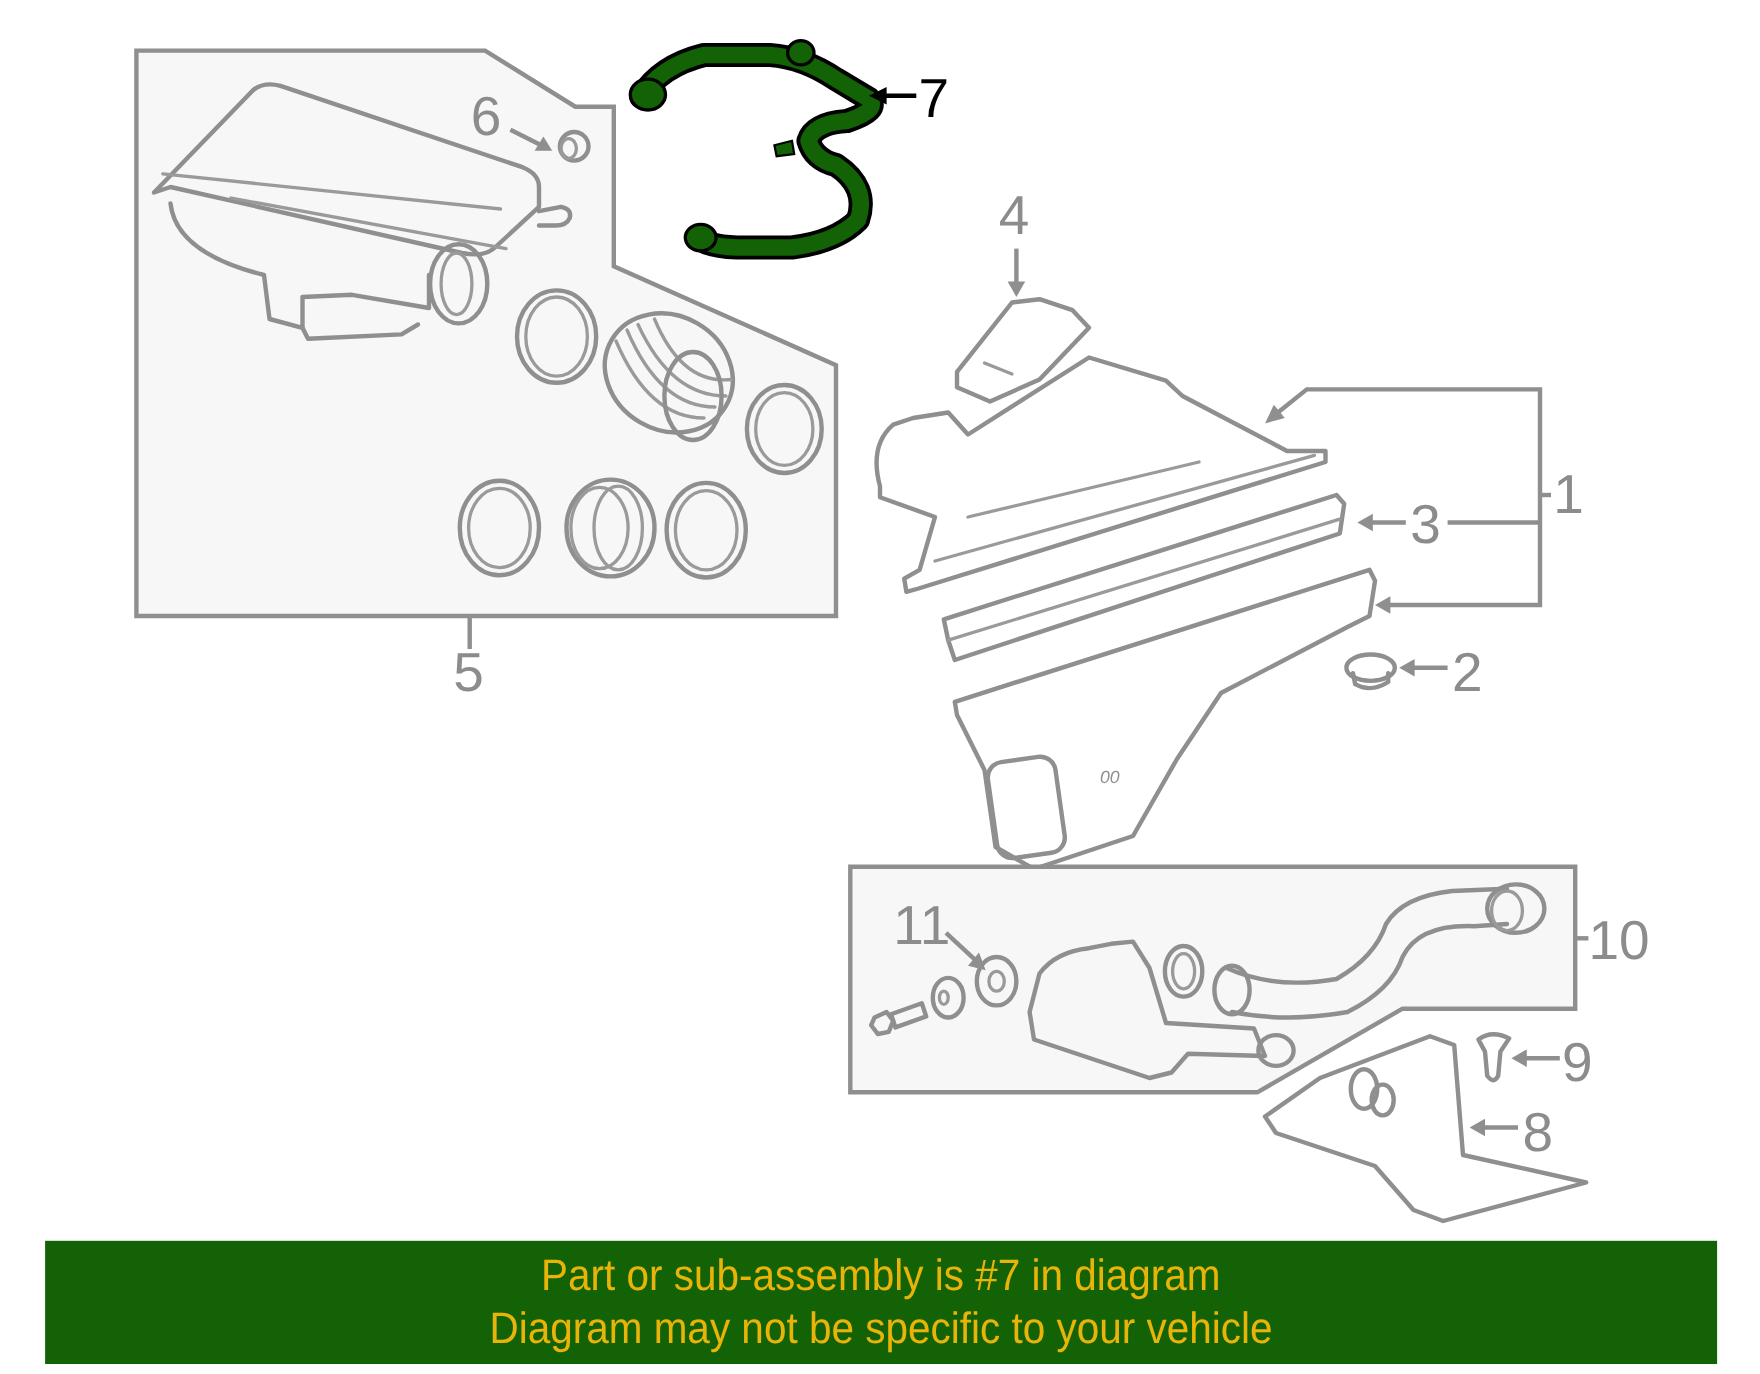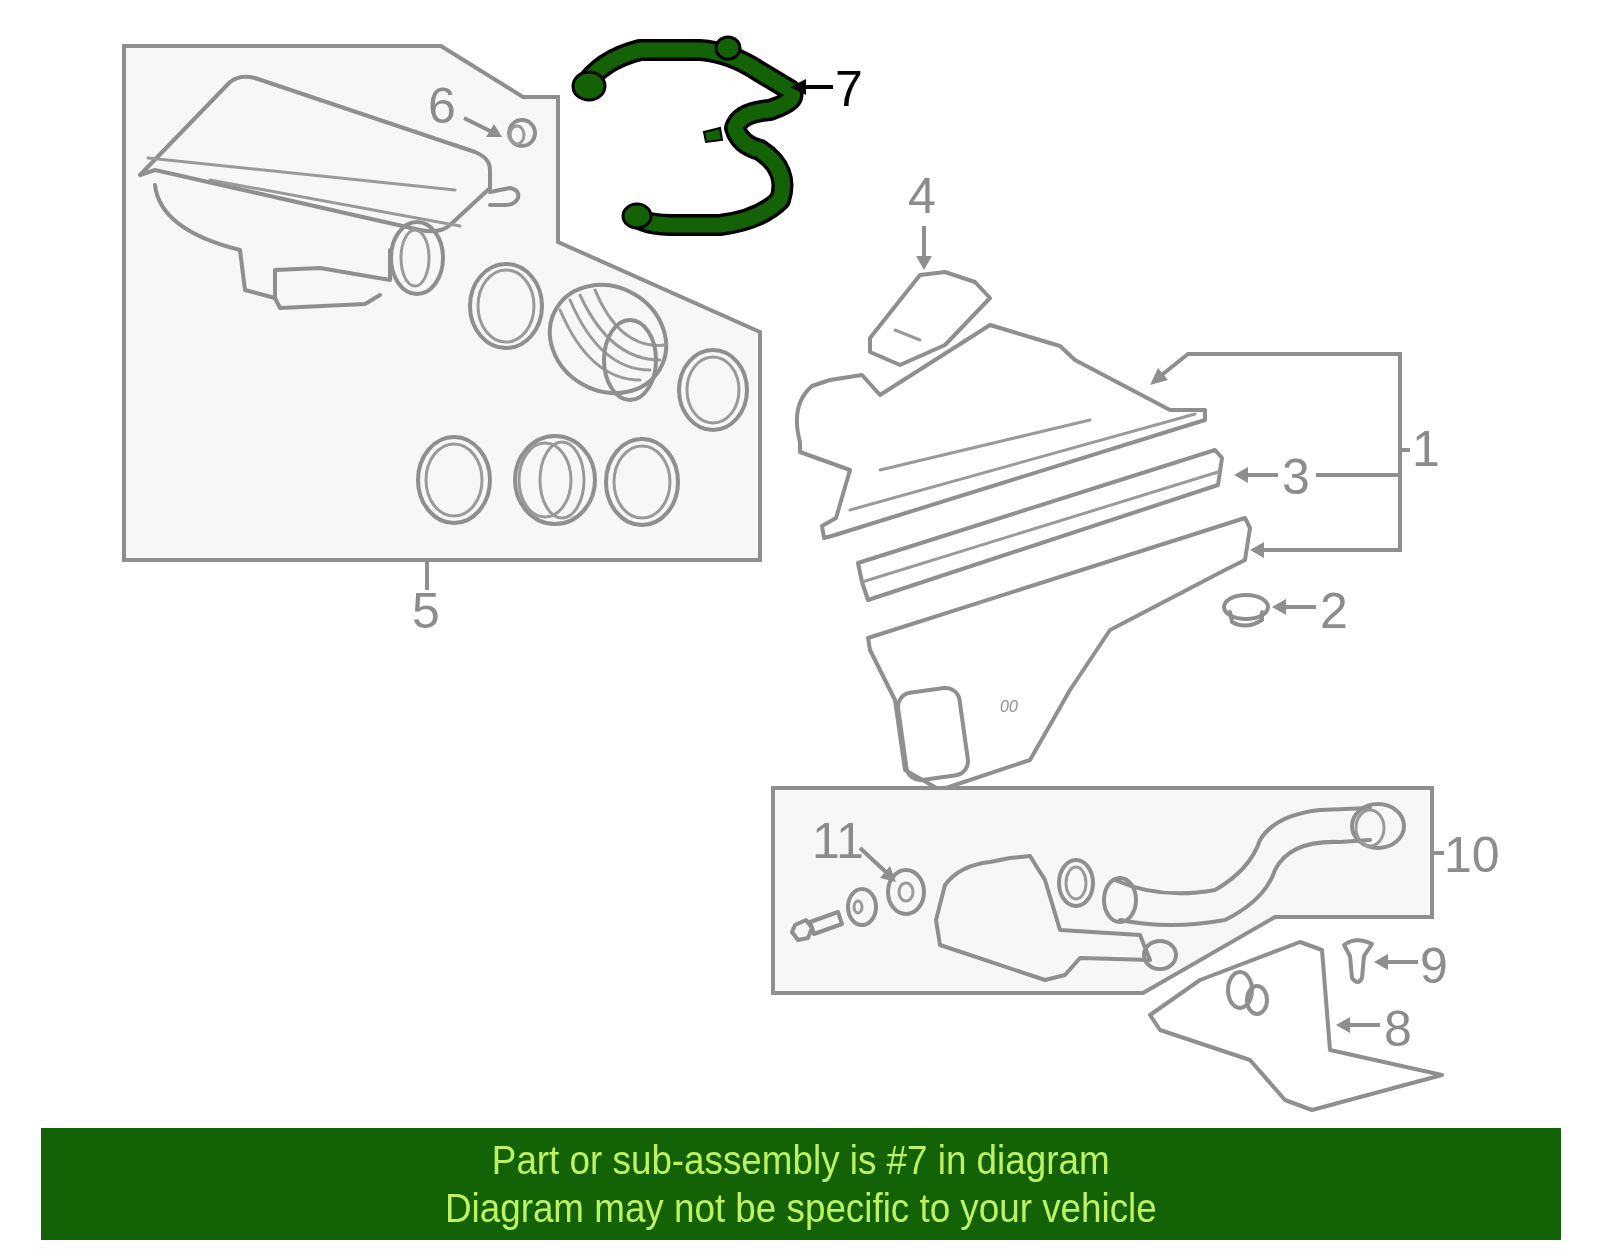--- a/index.html
+++ b/index.html
@@ -2,21 +2,21 @@
 <html><head>
   <meta charset="utf-8">
   <style>
     html, body { margin: 0; padding: 0; background: #ffffff; }
     body { width: 1600px; height: 1249px; position: relative; overflow: hidden; font-family: "Liberation Sans", sans-serif; }
     #diagram { position: absolute; left: 0; top: 0; width: 1600px; height: 1249px; }
     .callout { font-family: "Liberation Sans", sans-serif; font-size: 50px; fill: #8c8c8c; }
     .callout-hi { font-family: "Liberation Sans", sans-serif; font-size: 50px; fill: #000000; }
     .banner {
       position: absolute; left: 41px; top: 1128px; width: 1520px; height: 112px;
-      background: #136306; color: #bef264; text-align: center;
+      background: #136306; color: #eab308; text-align: center;
       display: flex; flex-direction: column; justify-content: center; align-items: center;
     }
     .banner span { display: block; font-family: "Liberation Sans", sans-serif; font-size: 40px; line-height: 48px; transform: scaleX(0.92); }
     .g { fill: none; stroke: #8f8f8f; stroke-width: 4; stroke-linejoin: round; stroke-linecap: round; }
     .gt { fill: none; stroke: #9a9a9a; stroke-width: 3; stroke-linejoin: round; stroke-linecap: round; }
     .box { fill: #f7f7f7; stroke: #8f8f8f; stroke-width: 4; }
     .lead { stroke: #8f8f8f; stroke-width: 4; fill: none; }
     .arrowhead { fill: #8f8f8f; }
     .hose { fill: none; stroke: #000; stroke-width: 22; stroke-linecap: round; stroke-linejoin: round; }
     .hose-in { fill: none; stroke: #136306; stroke-width: 15; stroke-linecap: round; stroke-linejoin: round; }

